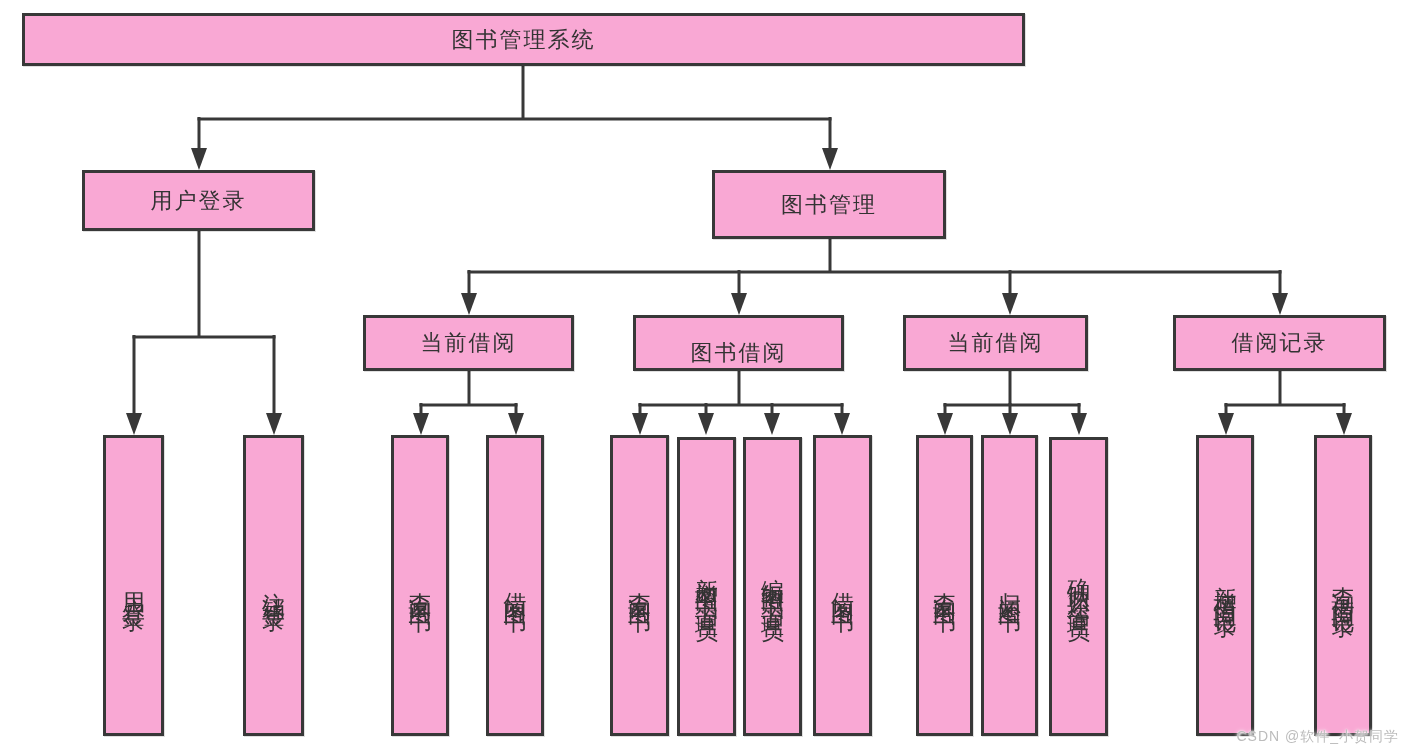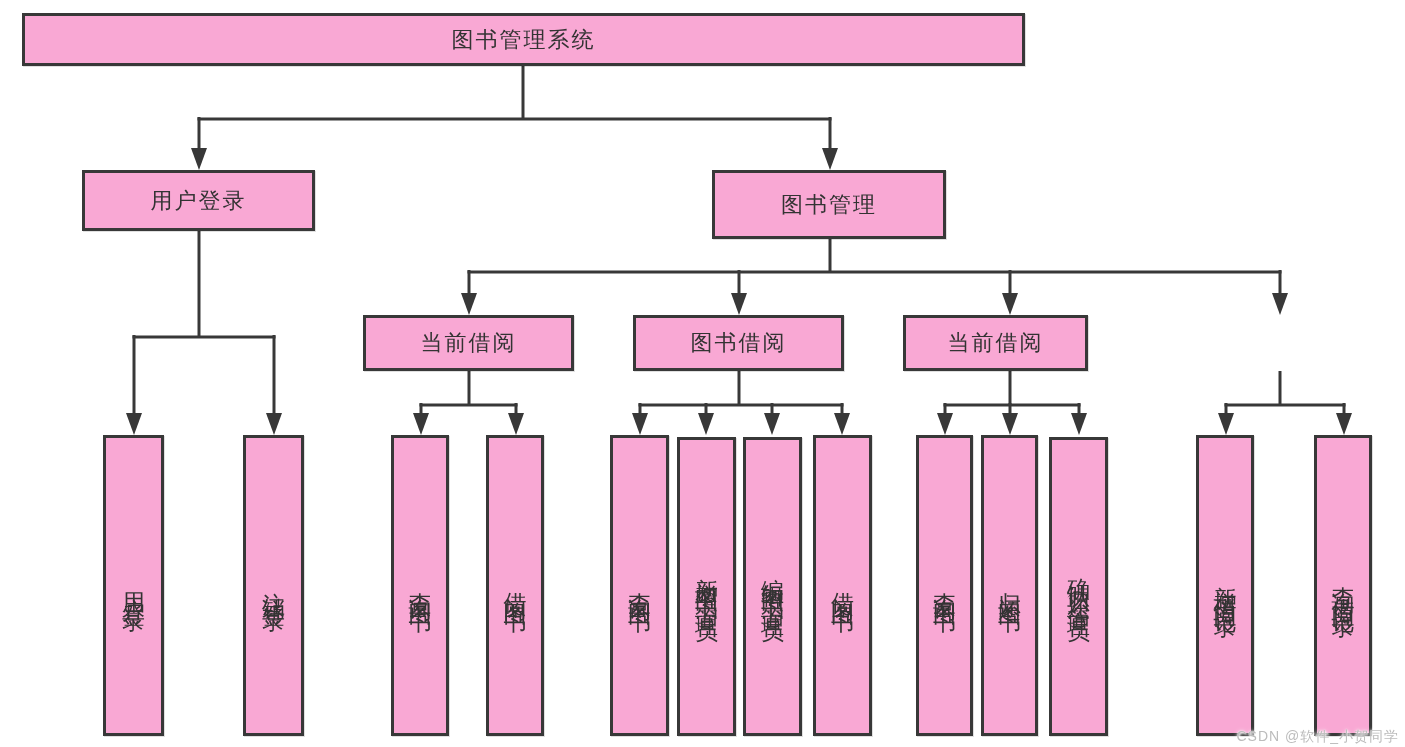--- a/index.html
+++ b/index.html
@@ -123,25 +123,28 @@
   <div class="box hbox" style="left:82px;top:170px;width:233px;height:61px;">
     <span>用户登录</span>
   </div>
   <div class="box hbox" style="left:712px;top:170px;width:234px;height:69px;">
     <span>图书管理</span>
   </div>
 
   <div class="box hbox" style="left:363px;top:315px;width:211px;height:56px;">
     <span>当前借阅</span>
   </div>
-  <div class="box hbox" style="left:633px;top:315px;width:211px;height:56px;">
+  <div class="box hbox" style="left:633px;top:315px;width:211px;height:56px;align-items:flex-end;">
     <span>图书借阅</span>
   </div>
   <div class="box hbox" style="left:903px;top:315px;width:185px;height:56px;">
     <span>当前借阅</span>
+  </div>
+  <div class="box hbox" style="left:1173px;top:315px;width:213px;height:56px;">
+    <span>借阅记录</span>
   </div>
 
   <div class="box vbox" style="left:103px;top:435px;width:61px;height:301px;">
     <span>用户登录</span>
   </div>
   <div class="box vbox" style="left:243px;top:435px;width:61px;height:301px;">
     <span>注销登录</span>
   </div>
 
   <div class="box vbox" style="left:391px;top:435px;width:58px;height:301px;">

